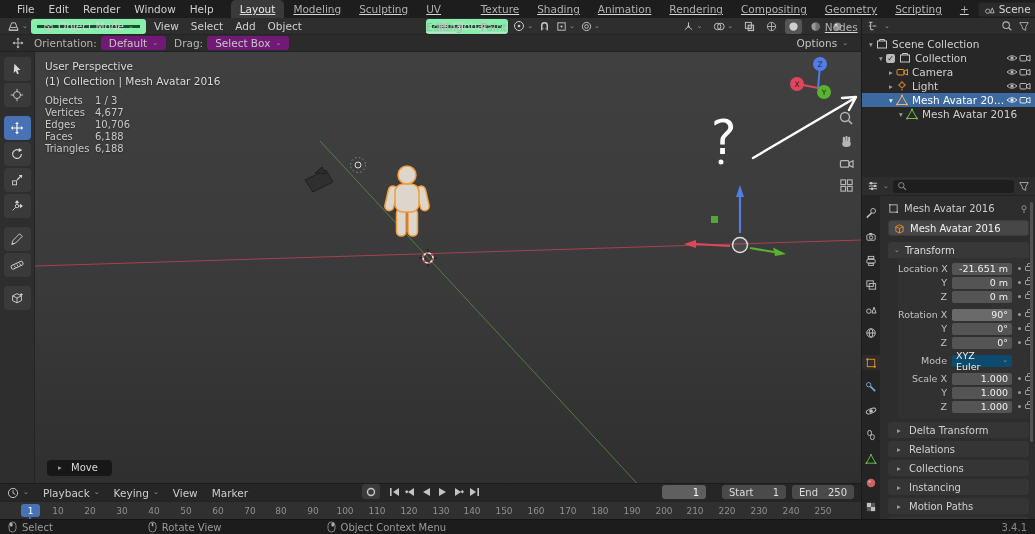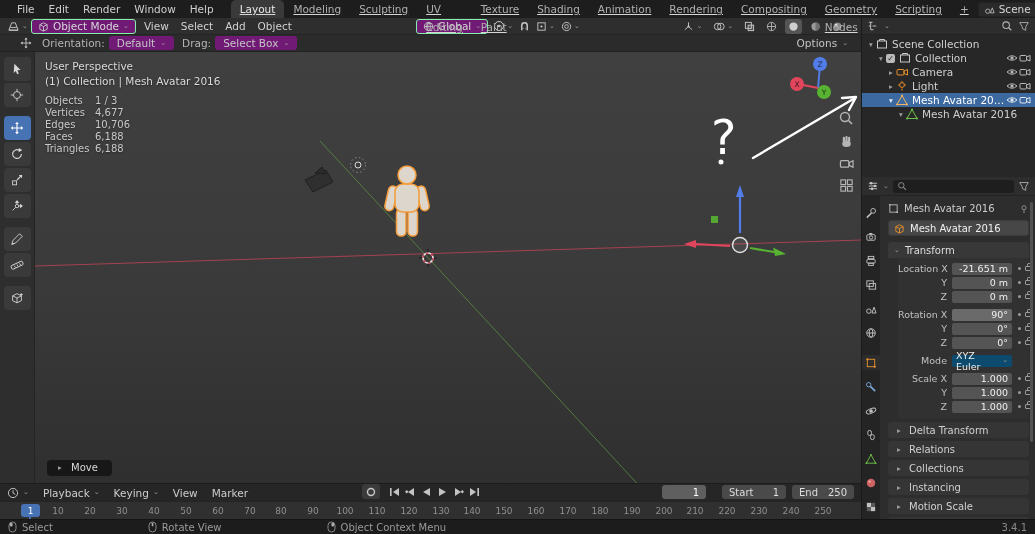--- a/index.html
+++ b/index.html
@@ -19,28 +19,28 @@
   .menu-item { padding:0 7px; line-height:18px; color:#cfcfcf; }
   .tabs { display:flex; margin-left:10px; height:18px;text-decoration:underline; }
   .tab { padding:0 9px; line-height:18px; color:#b0b0b0; font-size:10.5px; border-radius:5px 5px 0 0; }
   .tab.active { background:#3a3a3a; color:#e9e9e9; }
   .topbar-right { margin-left:auto; display:flex; align-items:center; gap:6px; padding-right:6px; }
   .id-widget { display:flex; align-items:center; gap:4px; background:#2a2a2a; border:1px solid #232323; border-radius:3px; padding:1px 5px; height:15px; }
   .xglyph { font-size:8px; color:#8f8f8f; }
 
   
   .header2 { position:absolute; left:0; top:18px; width:862px; height:17px; background:#2e2e2e; border-bottom:1px solid #242424; display:flex; align-items:center; font-size:10.5px; padding-left:4px; }
-  .hdr-drop { display:flex; align-items:center; gap:4px; padding:0 6px; height:15px; border-radius:3px; background:#701a75; border:1px solid #86efac; margin-right:2px; }
+  .hdr-drop { display:flex; align-items:center; gap:4px; padding:0 6px; height:15px; border-radius:3px; background:#14532d; border:6px solid #86efac; margin-right:2px; }
   .hdr-menu { padding:0 6px; color:#d0d0d0; }
   .icon-btn { display:flex; align-items:center; gap:2px; padding:0 3px; height:15px; border-radius:3px; }
   .shade-active { background:#555; }
   .hdr-right { margin-left:auto; display:flex; align-items:center; gap:5px; margin-right:8px; }
 
   
-  .toolsettings { position:absolute; left:0; top:35px; width:862px; height:17px; background:#2b2b2b; border-bottom:1px solid #222; display:flex; align-items:center; font-size:10.5px; color:#c5c5c5; padding-left:20px; }
+  .toolsettings { position:absolute; left:0; top:35px; width:862px; height:17px; background:#2b2b2b; border-bottom:1px solid #222; display:flex; align-items:center; font-size:10.5px; color:#c5c5c5; padding-left:12px; }
   .ts-field { background:#701a75; border-radius:3px; padding:1px 8px; display:flex; gap:5px; align-items:center; margin:0 8px 0 4px; height:14px; }
   .ts-label { color:#b5b5b5; }
   .options-box { margin-left:auto; margin-right:8px; display:flex; gap:5px; align-items:center; background:#2b2b2b; padding:1px 6px; border-radius:3px; }
 
   
   .toolcol { position:absolute; left:0; top:52px; width:35px; height:431px; background:#2e2e2e; border-right:1px solid #242424; display:flex; flex-direction:column; align-items:center; padding-top:5px; gap:2px; }
   .tool { width:27px; height:24px; border-radius:4px; background:#3a3a3a; display:flex; align-items:center; justify-content:center; flex:none; }
   .tool.active { background:#4772b3; }
   .tgap { margin-top:7px; }
 
@@ -923,21 +923,21 @@
     <div class="p-section">
       <span class="disc">▸</span>
       <span>Collections</span>
     </div>
     <div class="p-section">
       <span class="disc">▸</span>
       <span>Instancing</span>
     </div>
     <div class="p-section">
       <span class="disc">▸</span>
-      <span>Motion Scale</span>
+      <span>Motion Paths</span>
     </div>
     <div class="p-section">
       
       
     </div>
   </div>
 
   <div class="pscroll"></div>
 </div>
 

